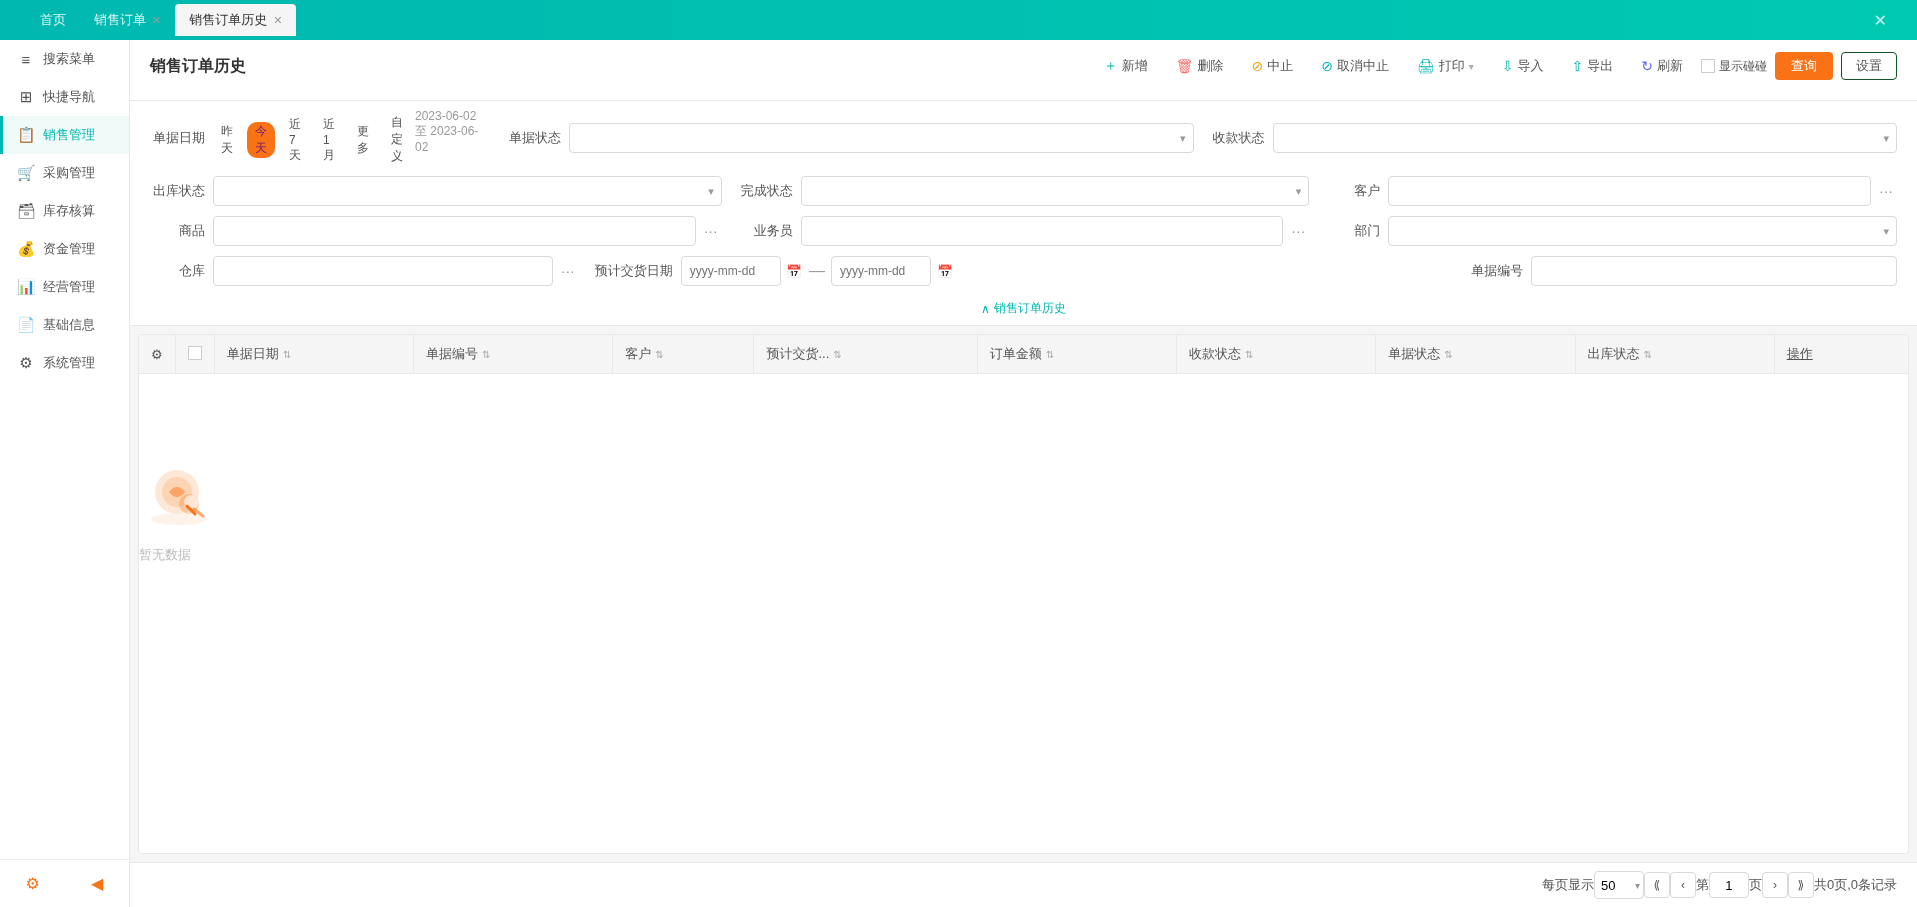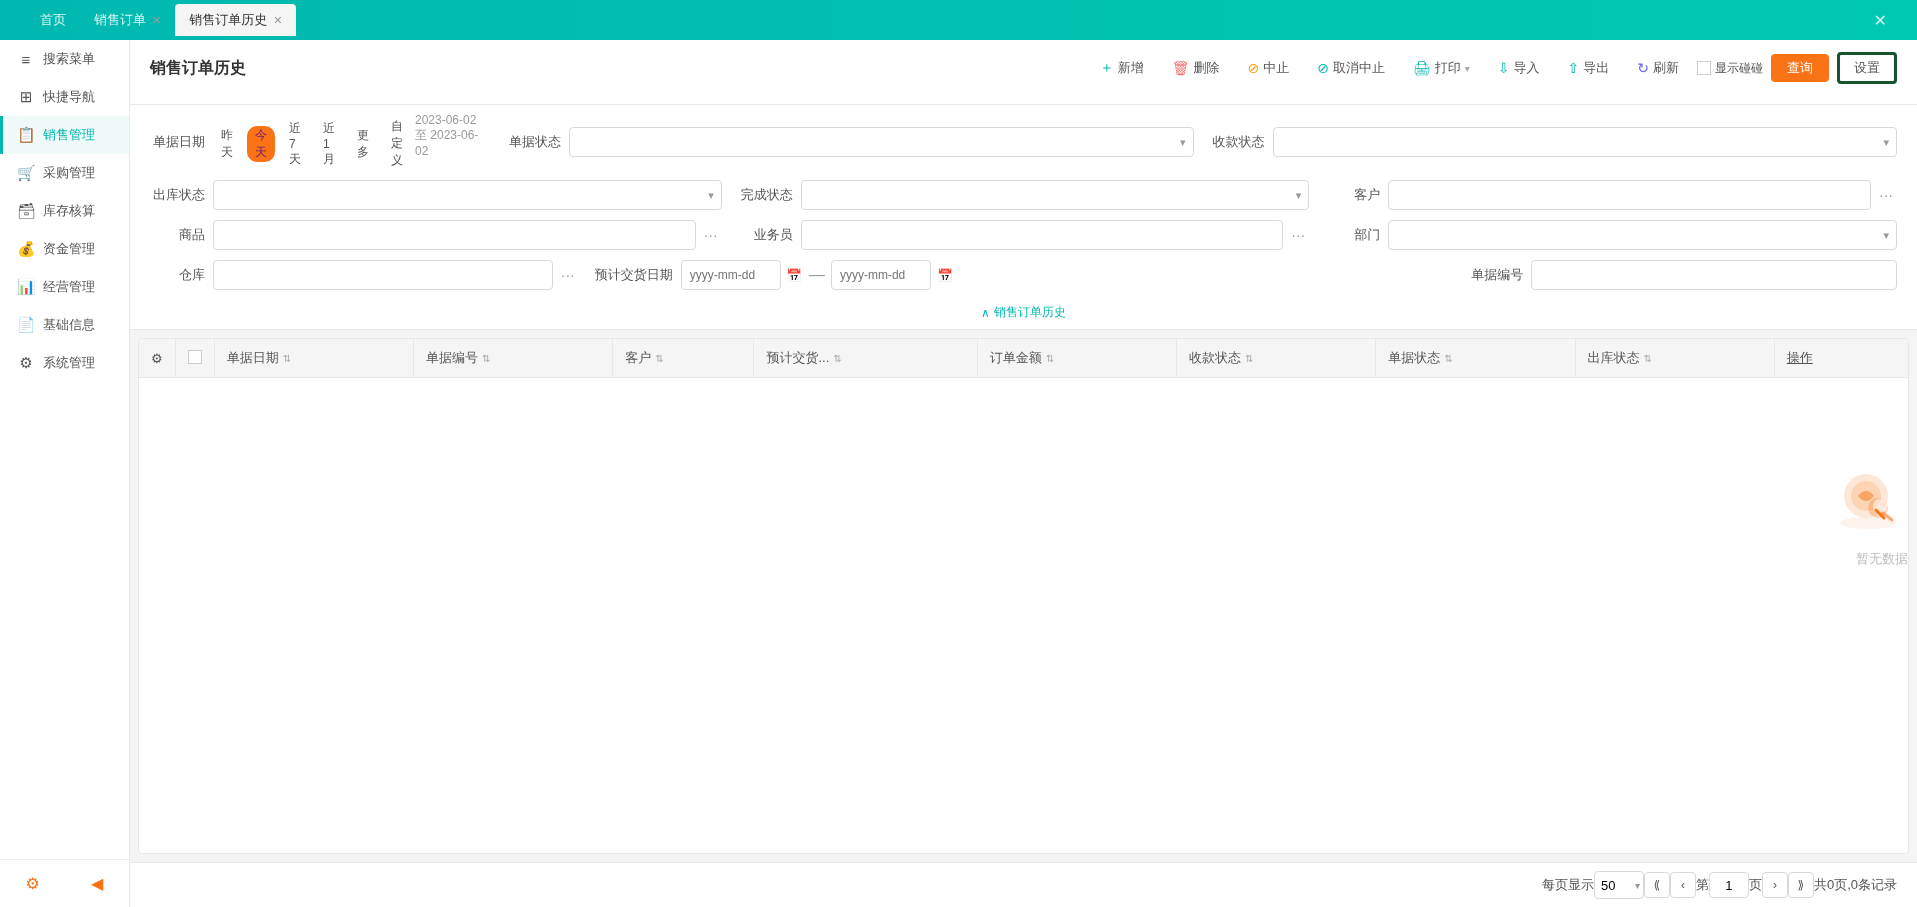--- a/index.html
+++ b/index.html
@@ -138,21 +138,21 @@
       color: #fff;
       border: none;
       padding: 5px 16px;
       border-radius: 4px;
       cursor: pointer;
       font-size: 13px;
     }
     .toolbar-set-btn {
       background: #fff;
       color: #555;
-      border: 3px solid #14532d;
+      border: 1px solid #14532d;
       padding: 4px 14px;
       border-radius: 4px;
       cursor: pointer;
       font-size: 13px;
     }
     .display-col-label {
       font-size: 12px;
       color: #555;
       display: flex;
       align-items: center;
@@ -295,21 +295,21 @@
       display: flex;
       align-items: center;
       gap: 4px;
     }
     .sort-icon { font-size: 10px; color: #aaa; }
     .th-settings { width: 36px; text-align: center; }
     .th-checkbox { width: 36px; text-align: center; }
     .empty-state {
       display: flex;
       flex-direction: column;
-      align-items: flex-end;
+      align-items: flex-start;
       justify-content: center;
       padding: 80px 0;
     }
     .empty-icon {
       width: 80px;
       height: 80px;
       margin-bottom: 12px;
     }
     .empty-text {
       font-size: 13px;

